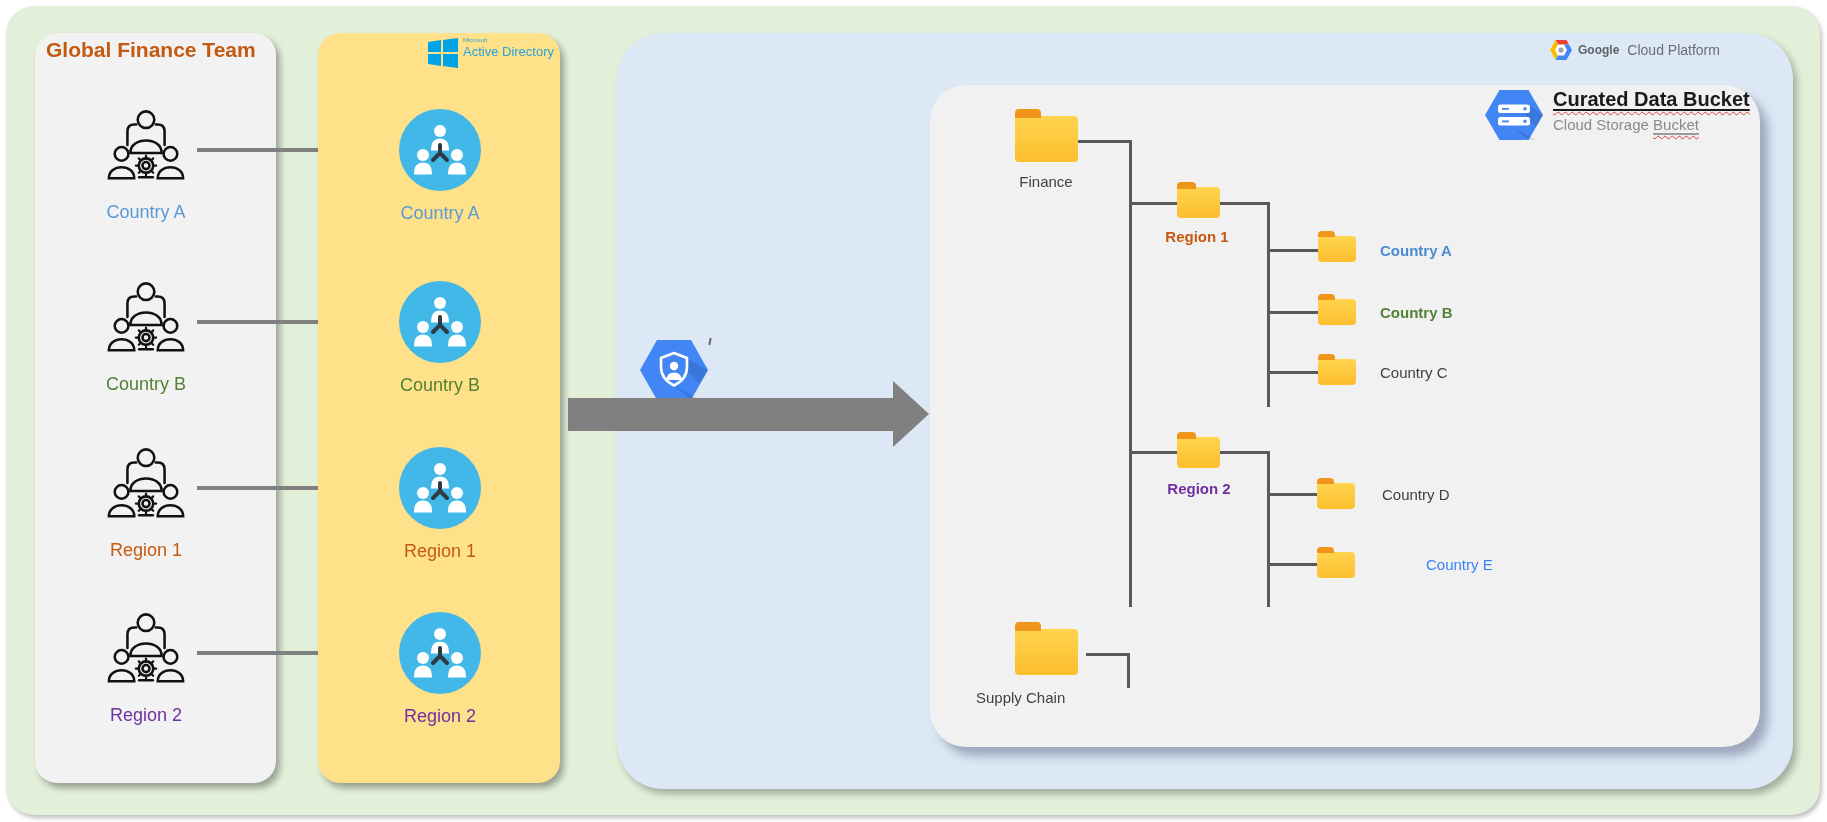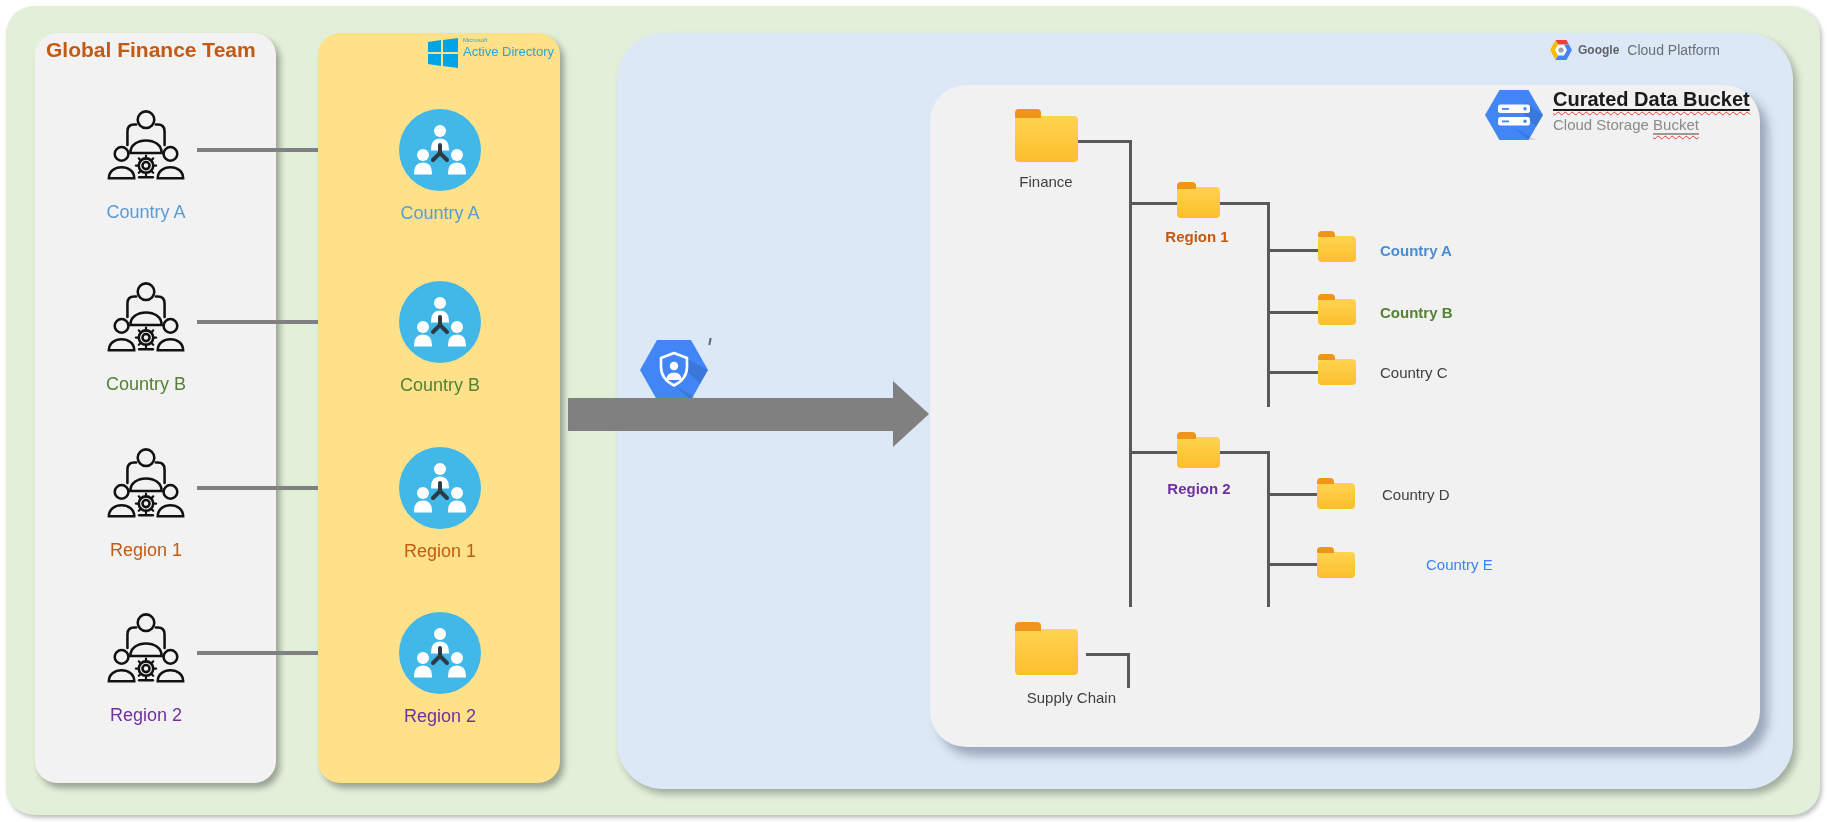--- a/index.html
+++ b/index.html
@@ -339,14 +339,14 @@
   <div class="folder folder-lg" style="left:1015px;top:629px"></div>
 
   <div class="t-label" style="left:996px;top:173px;width:100px;text-align:center">Finance</div>
   <div class="t-label t-bold tc-orange" style="left:1147px;top:228px;width:100px;text-align:center">Region 1</div>
   <div class="t-label t-bold" style="left: 1380px; top: 242px; width: 100px; color: rgb(75, 139, 212);">Country A</div>
   <div class="t-label t-bold" style="left: 1380px; top: 304px; width: 100px; color: rgb(83, 129, 53);">Country B</div>
   <div class="t-label" style="left: 1380px; top: 364px; width: 100px; color: rgb(64, 64, 64);">Country C</div>
   <div class="t-label t-bold tc-purple" style="left:1149px;top:480px;width:100px;text-align:center">Region 2</div>
   <div class="t-label" style="left: 1382px; top: 486px; width: 100px; color: rgb(64, 64, 64);">Country D</div>
   <div class="t-label" style="left: 1426px; top: 556px; width: 100px; color: #3b82f6;">Country E</div>
-  <div class="t-label" style="left:976px;top:689px;width:140px;text-align:right">Supply Chain</div>
+  <div class="t-label" style="left:976px;top:689px;width:140px;text-align:left">Supply Chain</div>
 </div>
 
 </body></html>

